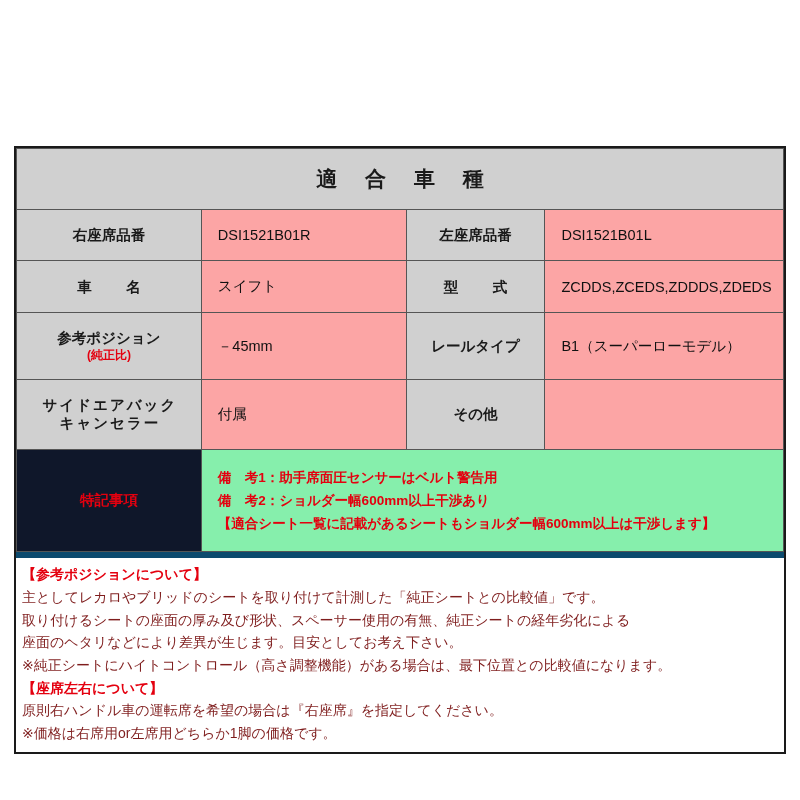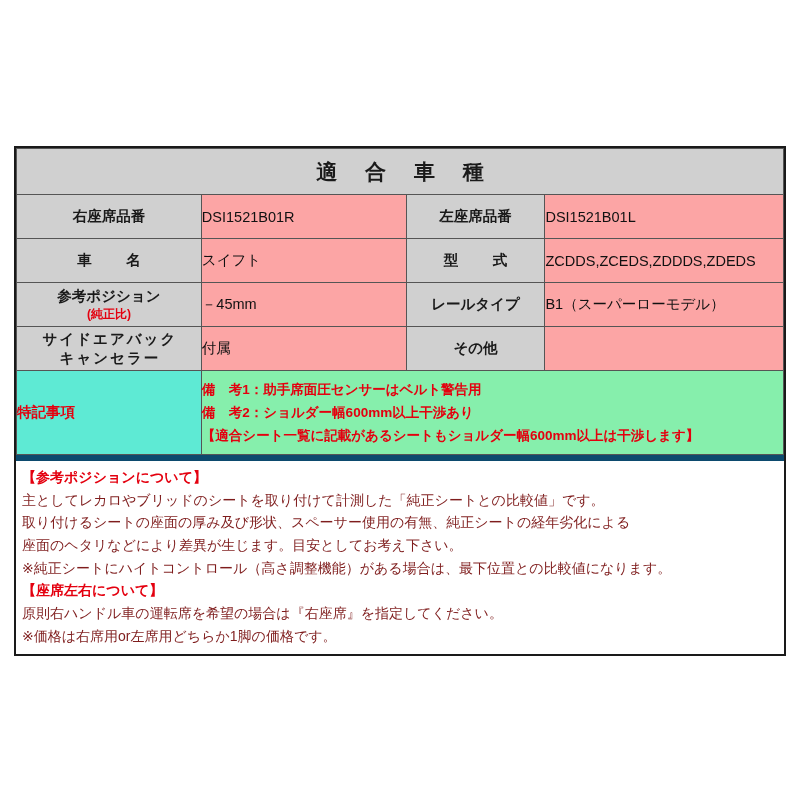--- a/index.html
+++ b/index.html
@@ -32,21 +32,21 @@
   }
 
   table.spec {
     width: 100%;
     border-collapse: collapse;
     table-layout: fixed;
   }
 
   table.spec td {
     border: 1px solid #555555;
-    padding: 0;
+    padding: 16px;
     vertical-align: middle;
     box-sizing: border-box;
   }
 
   
   .title-cell {
     background: #d0d0d0;
     height: 46px;
     text-align: center;
     font-size: 21px;
@@ -92,21 +92,22 @@
     background: #fca5a5;
     text-align: left;
     font-size: 14.5px;
     color: #111111;
     height: 44px;
     padding: 0 0 0 7px;
   }
 
   
   .notes-lbl {
-    background: #5eead4;
+    background: #0f172a;
+    text-align: center;
     font-size: 14.5px;
     font-weight: bold;
     color: #e4000f;
     height: 84px;
   }
   .notes-val {
     background: #86efac;
     padding: 6px 0 6px 8px;
     height: 84px;
   }

